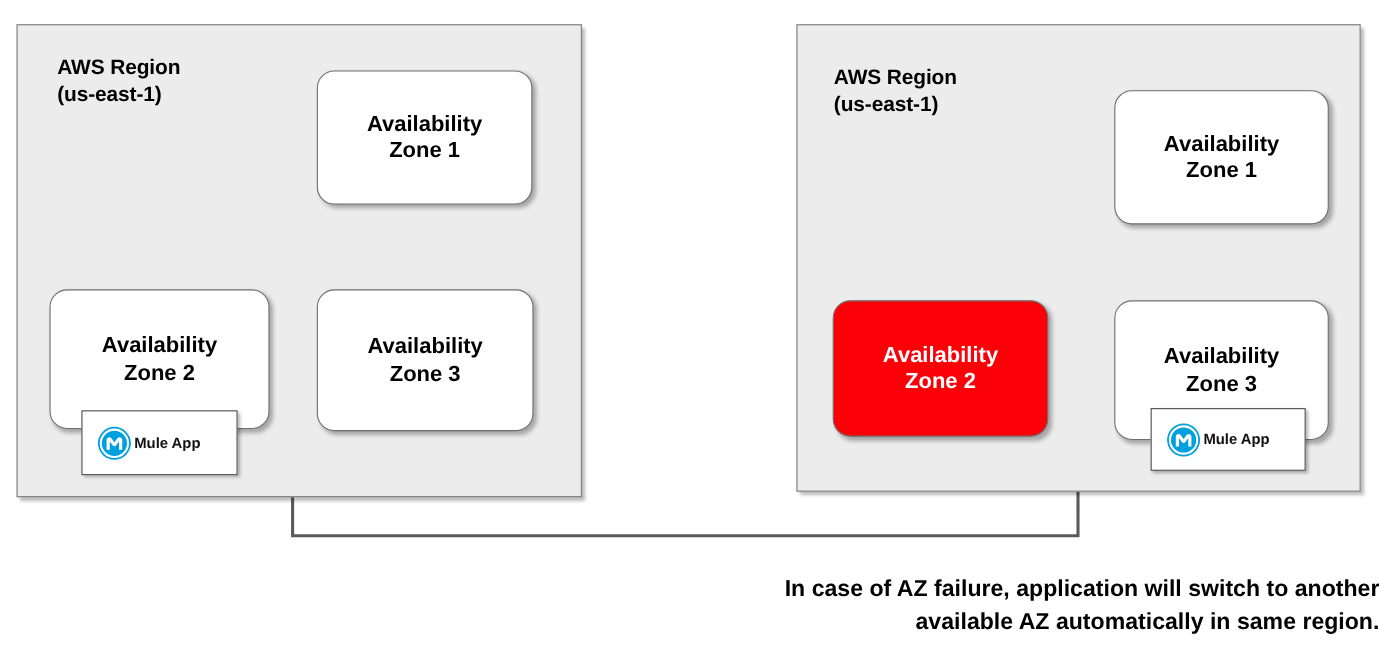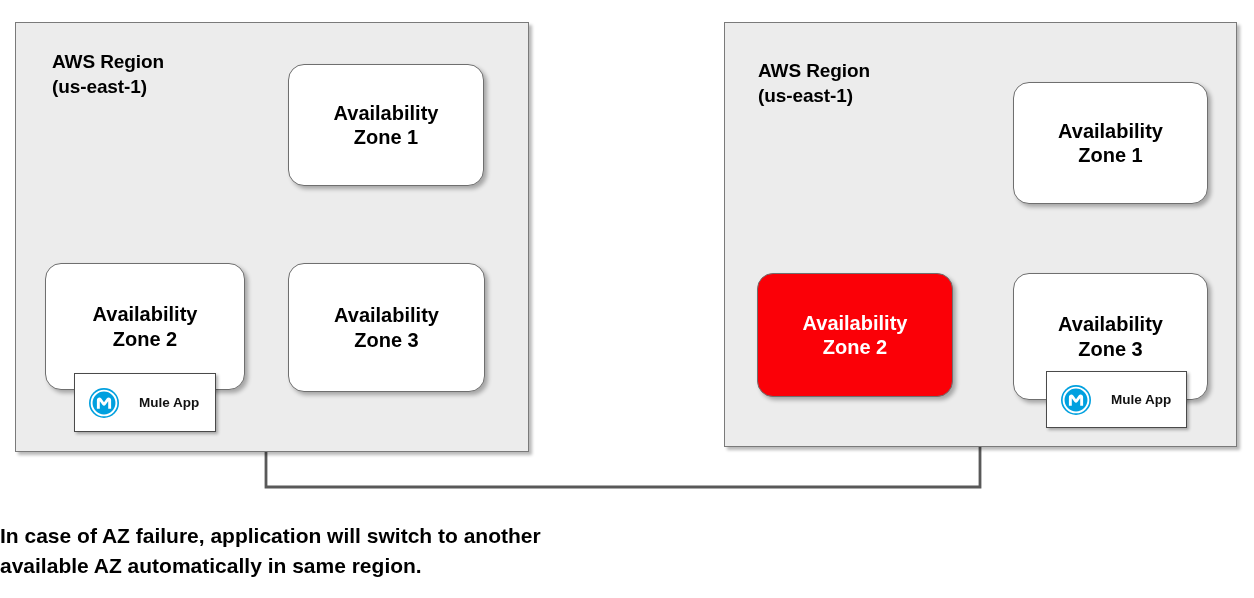--- a/index.html
+++ b/index.html
@@ -59,37 +59,37 @@
 
   
   .muleapp{
     position:absolute;
     background:#ffffff;
     border:1.5px solid #4a4a4a;
     box-shadow:2px 2px 3px rgba(0,0,0,.3);
     box-sizing:border-box;
     display:flex;
     align-items:center;
-    gap:19px;
+    gap:2px;
     padding-left:13px;
     z-index:5;
   }
   .mule-logo{flex:0 0 auto;display:block;}
   .mule-label{
     font-size:13.5px;
     font-weight:bold;
     color:#111;
     white-space:nowrap;
   }
 
   
   .caption{
     position:absolute;
     width:100%;
-    text-align:left;
+    text-align:right;
     font-size:21px;
     font-weight:bold;
     color:#000;
     line-height:1.42;
     white-space:pre-line;
   }
 </style>
 </head>
 <body>
 

